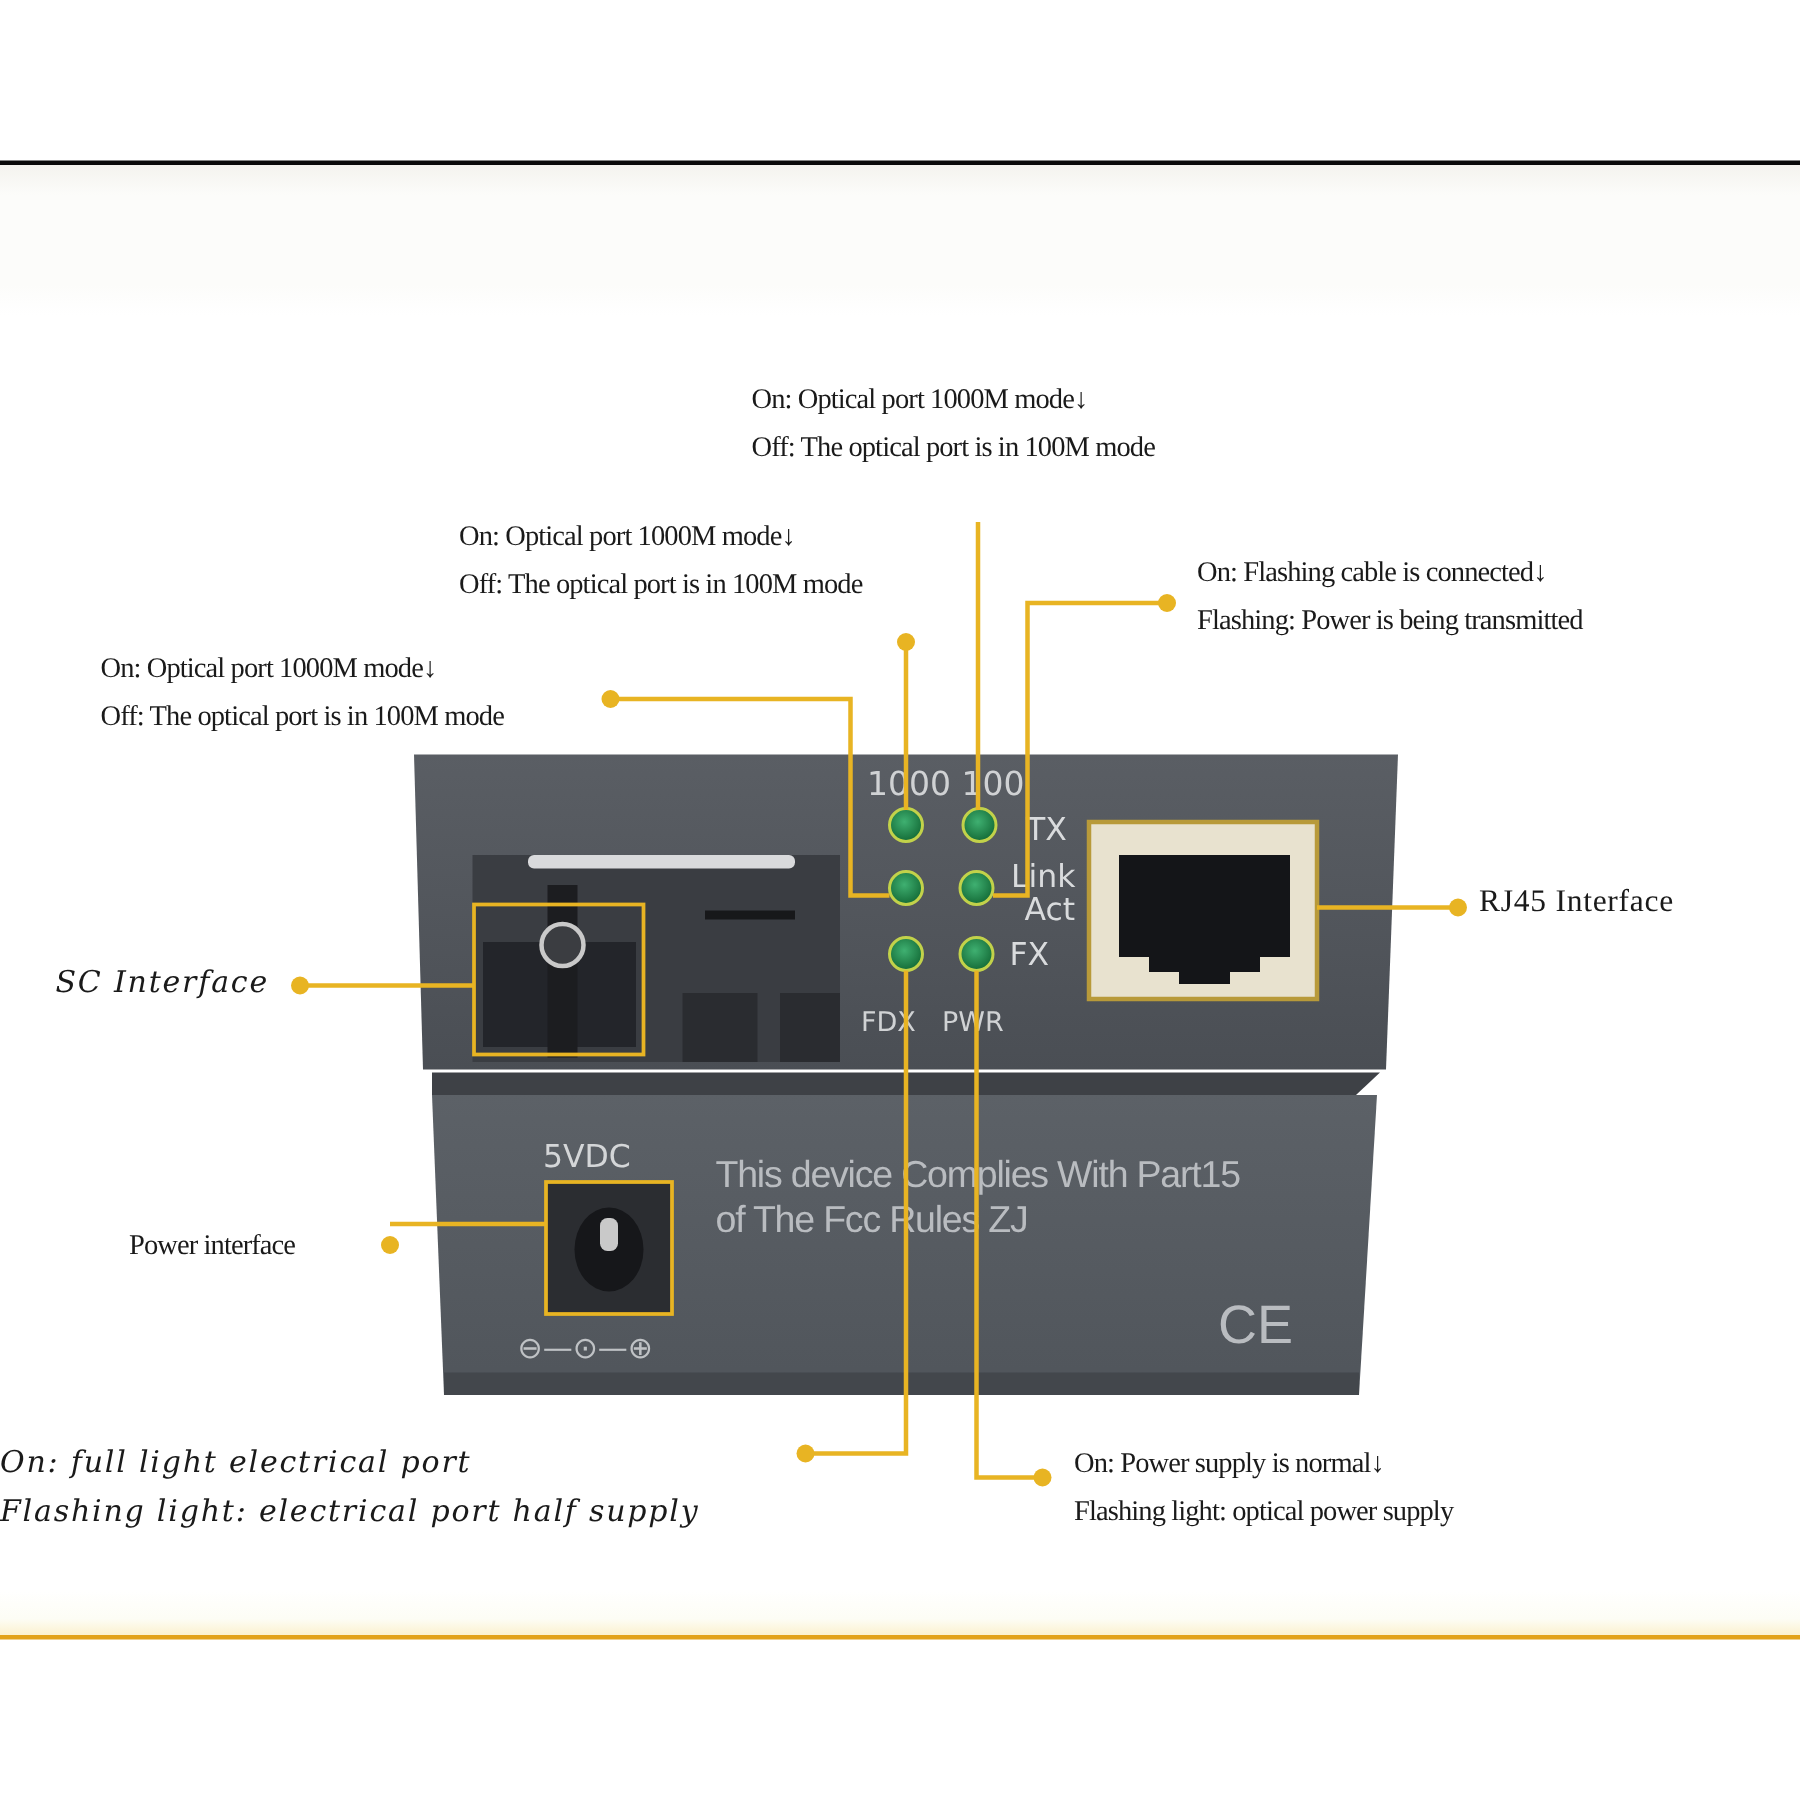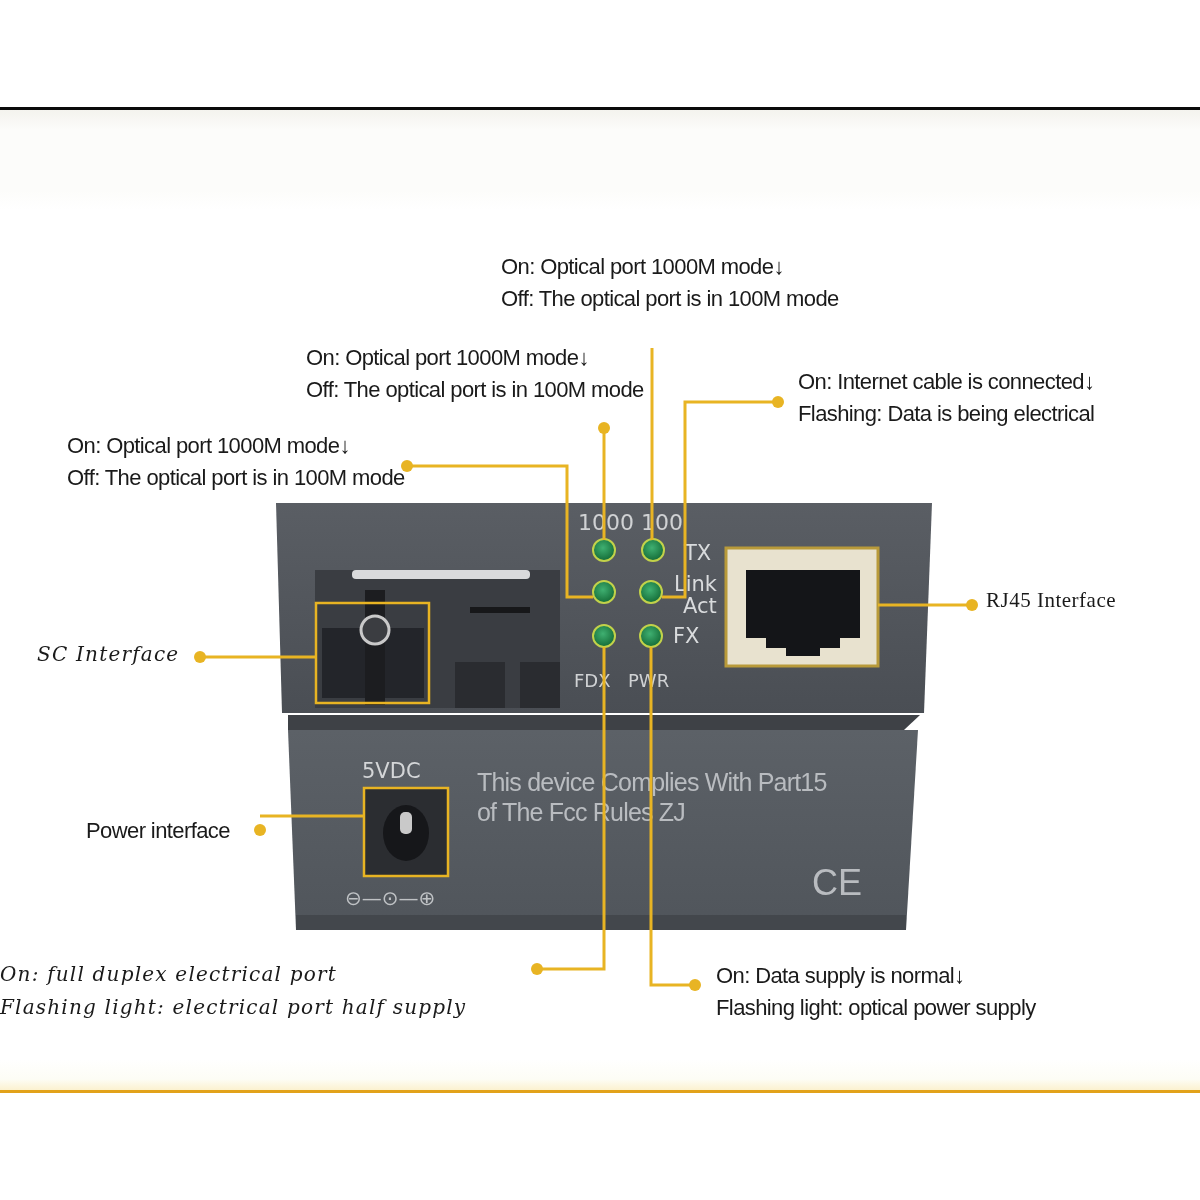--- a/index.html
+++ b/index.html
@@ -3,21 +3,21 @@
 <meta charset="utf-8">
 <style>
   html, body { margin: 0; padding: 0; background: #ffffff; }
   #stage { position: relative; width: 1200px; height: 1200px; overflow: hidden; background: #ffffff; font-family: "DejaVu Sans", sans-serif; }
   .top-rule { position: absolute; left: 0; top: 107px; width: 1200px; height: 3px; background: #0a0a0a; }
   .top-shade { position: absolute; left: 0; top: 110px; width: 1200px; height: 100px; background: linear-gradient(#f4f3ee, #fcfcfa 20%, #fcfcfa 80%, #ffffff); }
   .bottom-shade { position: absolute; left: 0; top: 1060px; width: 1200px; height: 32px; background: linear-gradient(#ffffff, #fdfdf5 60%, #fbefc8); }
   .bottom-rule { position: absolute; left: 0; top: 1090px; width: 1200px; height: 3px; background: #e2a21a; }
   svg#diagram { position: absolute; left: 0; top: 0; }
   .cap { position: absolute; color: #1a1a1a; white-space: nowrap; }
-  .sans { font-family: Liberation Sans, sans-serif; font-size: 22px; letter-spacing: -0.6px; line-height: 32px; }
+  .sans { font-family: Liberation Serif, serif; font-size: 19px; letter-spacing: -0.6px; line-height: 32px; }
   .mono { font-family: "DejaVu Serif", serif; font-size: 20px; letter-spacing: 1.2px; line-height: 33px; font-style: italic; }
   .ser { font-family: "Liberation Serif", serif; }
 </style>
 </head>
 <body>
 
 <div id="stage">
   <div class="top-rule"></div>
   <div class="top-shade"></div>
   <div class="bottom-shade"></div>
@@ -125,27 +125,27 @@
   </div>
   <div class="cap sans" style="left:306px; top:342px;">
     <div>On: Optical port 1000M mode↓</div>
     <div>Off: The optical port is in 100M mode</div>
   </div>
   <div class="cap sans" style="left:67px; top:430px;">
     <div>On: Optical port 1000M mode↓</div>
     <div>Off: The optical port is in 100M mode</div>
   </div>
   <div class="cap sans" style="left:798px; top:366px;">
-    <div>On: Internet cable is connected↓</div>
-    <div>Flashing: Data is being electrical</div>
+    <div>On: Flashing cable is connected↓</div>
+    <div>Flashing: Power is being transmitted</div>
   </div>
   <div class="cap ser" style="left:986px; top:588px; font-size:21px; letter-spacing:0.5px;">RJ45 Interface</div>
   <div class="cap mono" style="left:37px; top:637px; line-height:34px;">SC Interface</div>
   <div class="cap sans" style="left:86px; top:815px;">Power interface</div>
   <div class="cap mono" style="left:0px; top:958px;">
-    <div>On: full duplex electrical port</div>
+    <div>On: full light electrical port</div>
     <div>Flashing light: electrical port half supply</div>
   </div>
   <div class="cap sans" style="left:716px; top:960px;">
-    <div>On: Data supply is normal↓</div>
+    <div>On: Power supply is normal↓</div>
     <div>Flashing light: optical power supply</div>
   </div>
 </div>
 
 </body></html>

